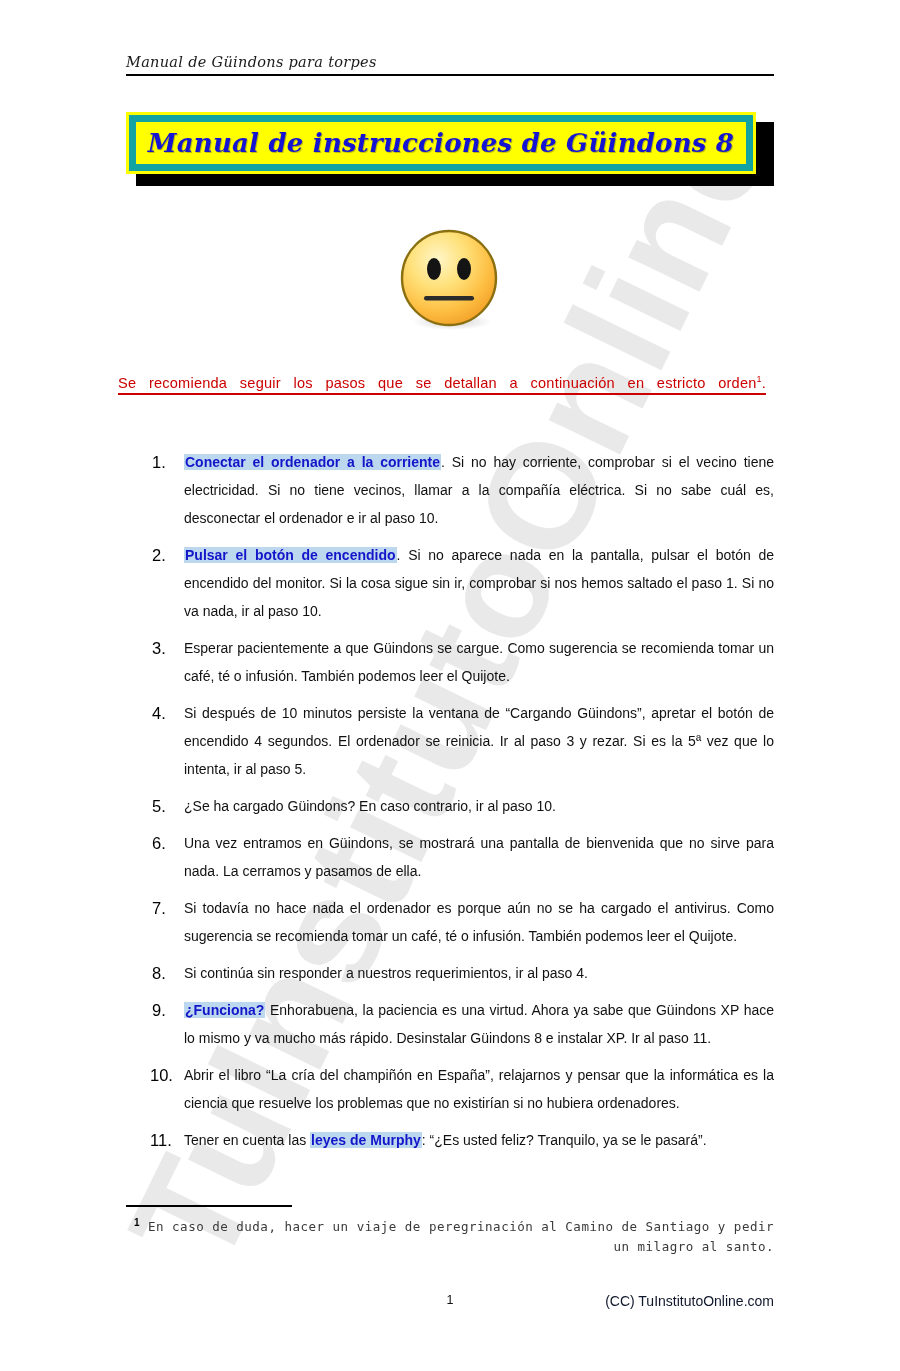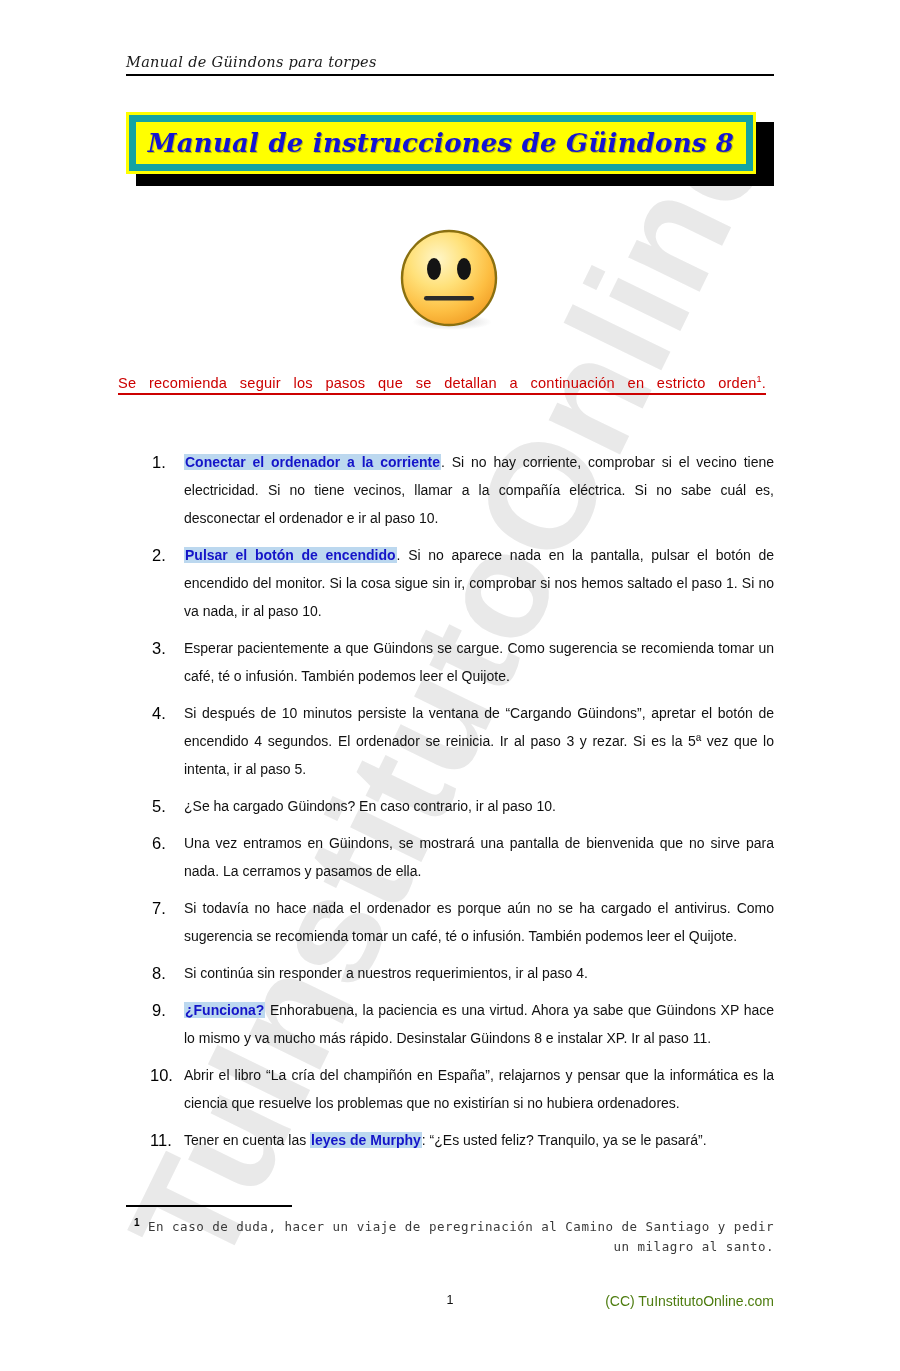--- a/index.html
+++ b/index.html
@@ -248,21 +248,21 @@
     left: 0; right: 0;
     text-align: center;
     font-size: 12.5px;
     color: #111;
   }
   .footer-credit {
     position: absolute;
     right: 0;
     top: 0;
     font-size: 14px;
-    color: #4d7c0f;
+    color: #0f172a;
     white-space: nowrap;
   }
 </style>
 </head>
 <body>
 
 <div class="page">
 
   <div class="watermark-layer">
     <div class="watermark-text">TuInstitutoOnline</div>

